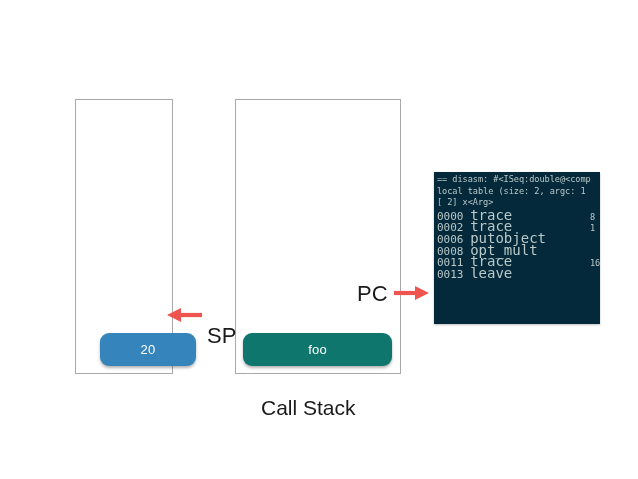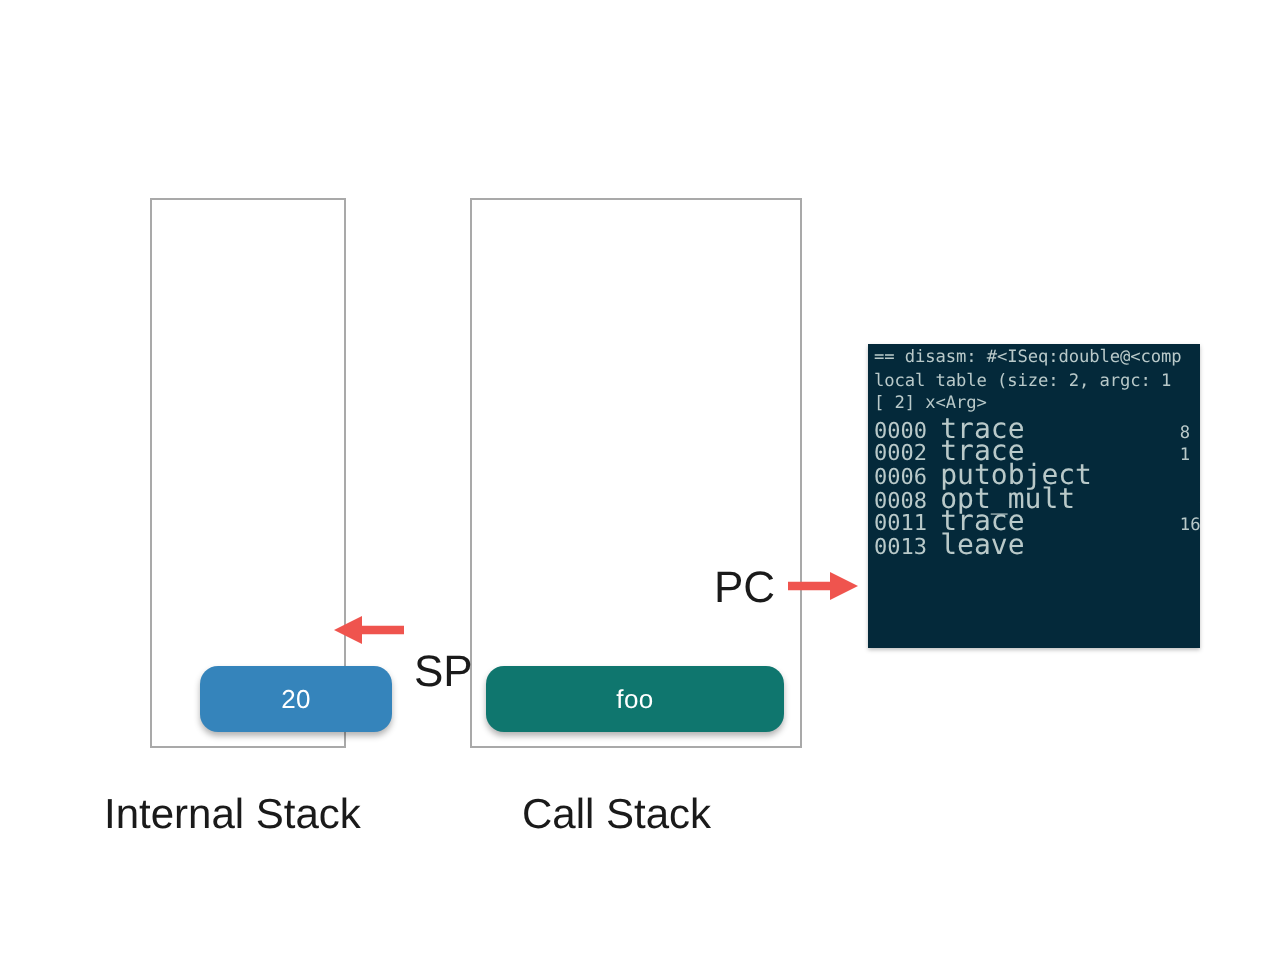--- a/index.html
+++ b/index.html
@@ -146,21 +146,20 @@
 </style>
 </head>
 <body>
 
 <div class="canvas">
 
   <div class="stack-frame" id="internal-stack-frame"></div>
 
   <div class="stack-cell" id="internal-stack-cell-0">20</div>
 
-  <div class="caption" id="internal-stack-caption">Internal Stack</div>
 
   <div class="stack-frame" id="call-stack-frame"></div>
 
   <div class="stack-cell" id="call-stack-cell-0">foo</div>
 
   <div class="caption" id="call-stack-caption">Call Stack</div>
 
   <svg class="arrow" id="sp-arrow" viewBox="0 0 38 22">
     <path d="M 36 11 L 13 11" stroke="#ef544e" stroke-width="4.2" fill="none" stroke-linecap="butt"></path>
     <path d="M 1 11 L 15 4 L 15 18 Z" fill="#ef544e"></path>

